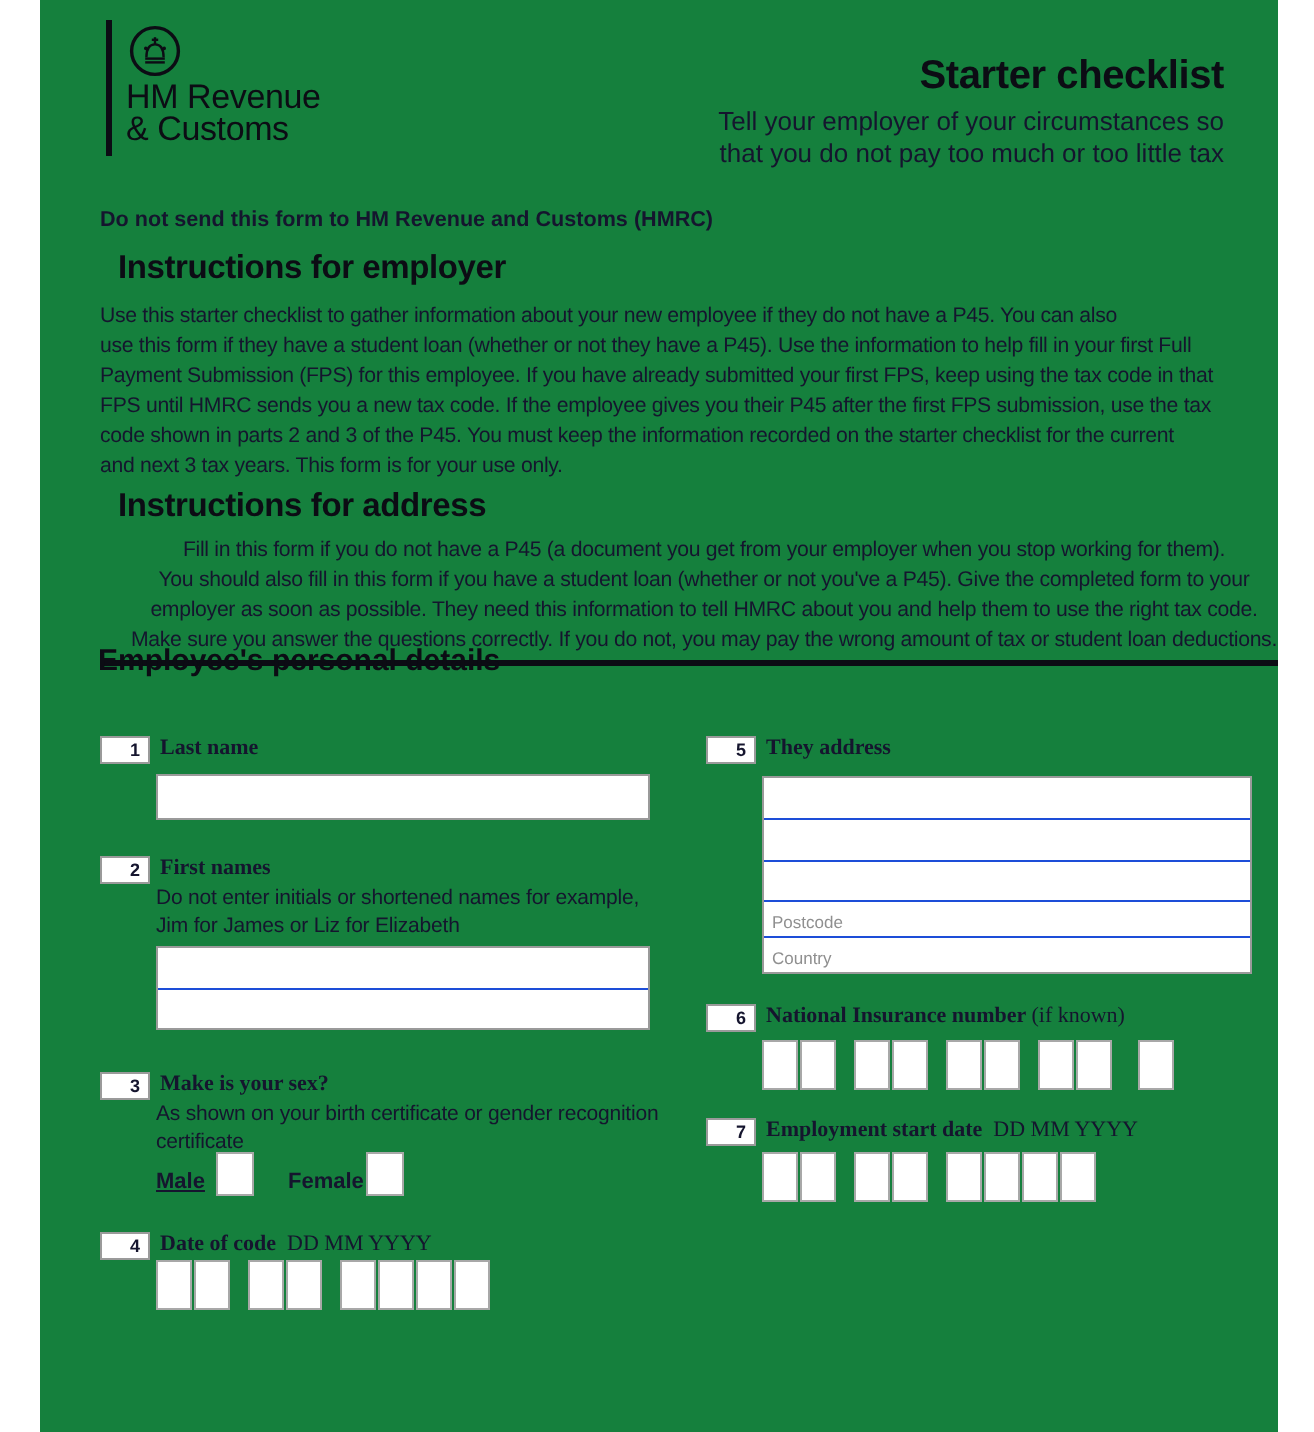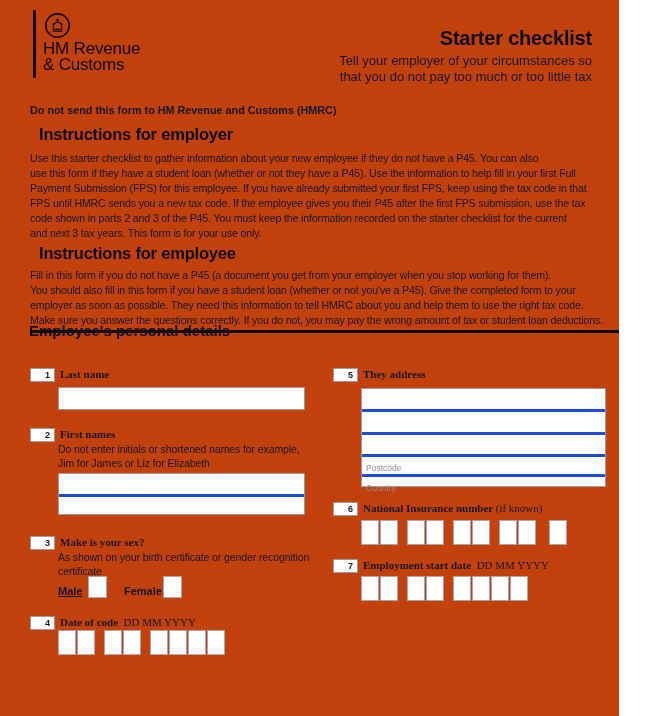--- a/index.html
+++ b/index.html
@@ -1,19 +1,19 @@
 <!DOCTYPE html>
 <html><head>
 <meta charset="utf-8">
 <style>
   html,body{margin:0;padding:0;background:#fff;}
   #page{
-    position:relative;width:619px;height:716px;background:#c2410c;
+    position:relative;width:619px;height:716px;background:#15803d;
     font-family:"Liberation Sans","DejaVu Sans",sans-serif;
-    color:#15152e;overflow:hidden;
+    color:#15152e;overflow:hidden;margin-left:20px;
   }
   
   .logo{position:absolute;left:33px;top:10px;height:68px;border-left:3px solid #0c0c14;padding-left:7px;}
   .logo svg{display:block;margin:2px 0 2px 1px;}
   .logo-text{font-size:17px;line-height:16px;font-weight:500;color:#0c0c14;letter-spacing:-0.2px;}
   .title-block{position:absolute;right:27px;top:27px;text-align:right;}
   .title-block h1{margin:0;font-size:20px;font-weight:bold;color:#0c0c14;letter-spacing:-0.2px;}
   .subtitle{margin-top:3px;font-size:13px;line-height:16px;white-space:pre-line;color:#15152e;}
   .notice{position:absolute;left:30px;top:104px;font-size:10.8px;font-weight:bold;}
   
@@ -24,21 +24,21 @@
   .personal-h{position:absolute;left:29px;top:322px;margin:0;font-size:15px;font-weight:bold;color:#0c0c14;}
   
   .q{position:absolute;display:flex;align-items:flex-start;}
   .qnum{display:inline-block;width:19px;height:12px;border:1px solid #9a9a9a;background:#fff;
         font-size:9px;font-weight:bold;line-height:12px;text-align:right;padding-right:4px;
         color:#15152e;flex:0 0 auto;margin-top:1px;}
   .qlabel{font-size:11px;font-weight:bold;margin-left:5px;line-height:14px;font-family:Liberation Serif, serif;}
   .qlabel .light{font-weight:normal;}
   .hint{position:absolute;font-size:10.5px;line-height:14px;white-space:pre-line;letter-spacing:-0.1px;}
   .inputbox{position:absolute;background:#fff;border:1px solid #9a9a9a;}
-  .row{border-bottom:3px solid #1d4ed8;}
+  .row{border-bottom:1px solid #1d4ed8;}
   .row:last-child{border-bottom:none;}
   .ph{font-size:8.5px;color:#8f8f8f;padding:2px 0 0 4px;}
   .cellrow{position:absolute;display:flex;}
   .cellgroup{display:flex;margin-right:9px;}
   .cellgroup.single{margin-right:0;}
   .cell{width:16px;height:23px;background:#fff;border:1.5px solid #a8a8a8;margin-right:1px;}
   .cell:last-child{margin-right:0;}
   .checkbox{position:absolute;width:17px;height:20px;background:#fff;border:1.5px solid #a8a8a8;}
   .optlabel{position:absolute;font-size:11px;font-weight:bold;}
 </style>
@@ -75,22 +75,22 @@
   <div class="notice">Do not send this form to HM Revenue and Customs (HMRC)</div>
 
   <h2 class="sec-h" style="top:125px;">Instructions for employer</h2>
   <p class="sec-body" style="top:151px;">Use this starter checklist to gather information about your new employee if they do not have a P45. You can also
 use this form if they have a student loan (whether or not they have a P45). Use the information to help fill in your first Full
 Payment Submission (FPS) for this employee. If you have already submitted your first FPS, keep using the tax code in that
 FPS until HMRC sends you a new tax code. If the employee gives you their P45 after the first FPS submission, use the tax
 code shown in parts 2 and 3 of the P45. You must keep the information recorded on the starter checklist for the current
 and next 3 tax years. This form is for your use only.</p>
 
-  <h2 class="sec-h" style="top:244px;">Instructions for employee</h2>
-  <p class="sec-body" style="top:268px;">Fill in this form if you do not have a P45 (a document you get from your employer when you stop working for them).
+  <h2 class="sec-h" style="top:244px;">Instructions for address</h2>
+  <p class="sec-body" style="top:268px;text-align:center;">Fill in this form if you do not have a P45 (a document you get from your employer when you stop working for them).
 You should also fill in this form if you have a student loan (whether or not you've a P45). Give the completed form to your
 employer as soon as possible. They need this information to tell HMRC about you and help them to use the right tax code.
 Make sure you answer the questions correctly. If you do not, you may pay the wrong amount of tax or student loan deductions.</p>
 
   <div class="divider"></div>
 
   <h3 class="personal-h">Employee's personal details</h3>
 
   <div class="q" style="left:30px;top:367px;">
     <span class="qnum">1</span>

